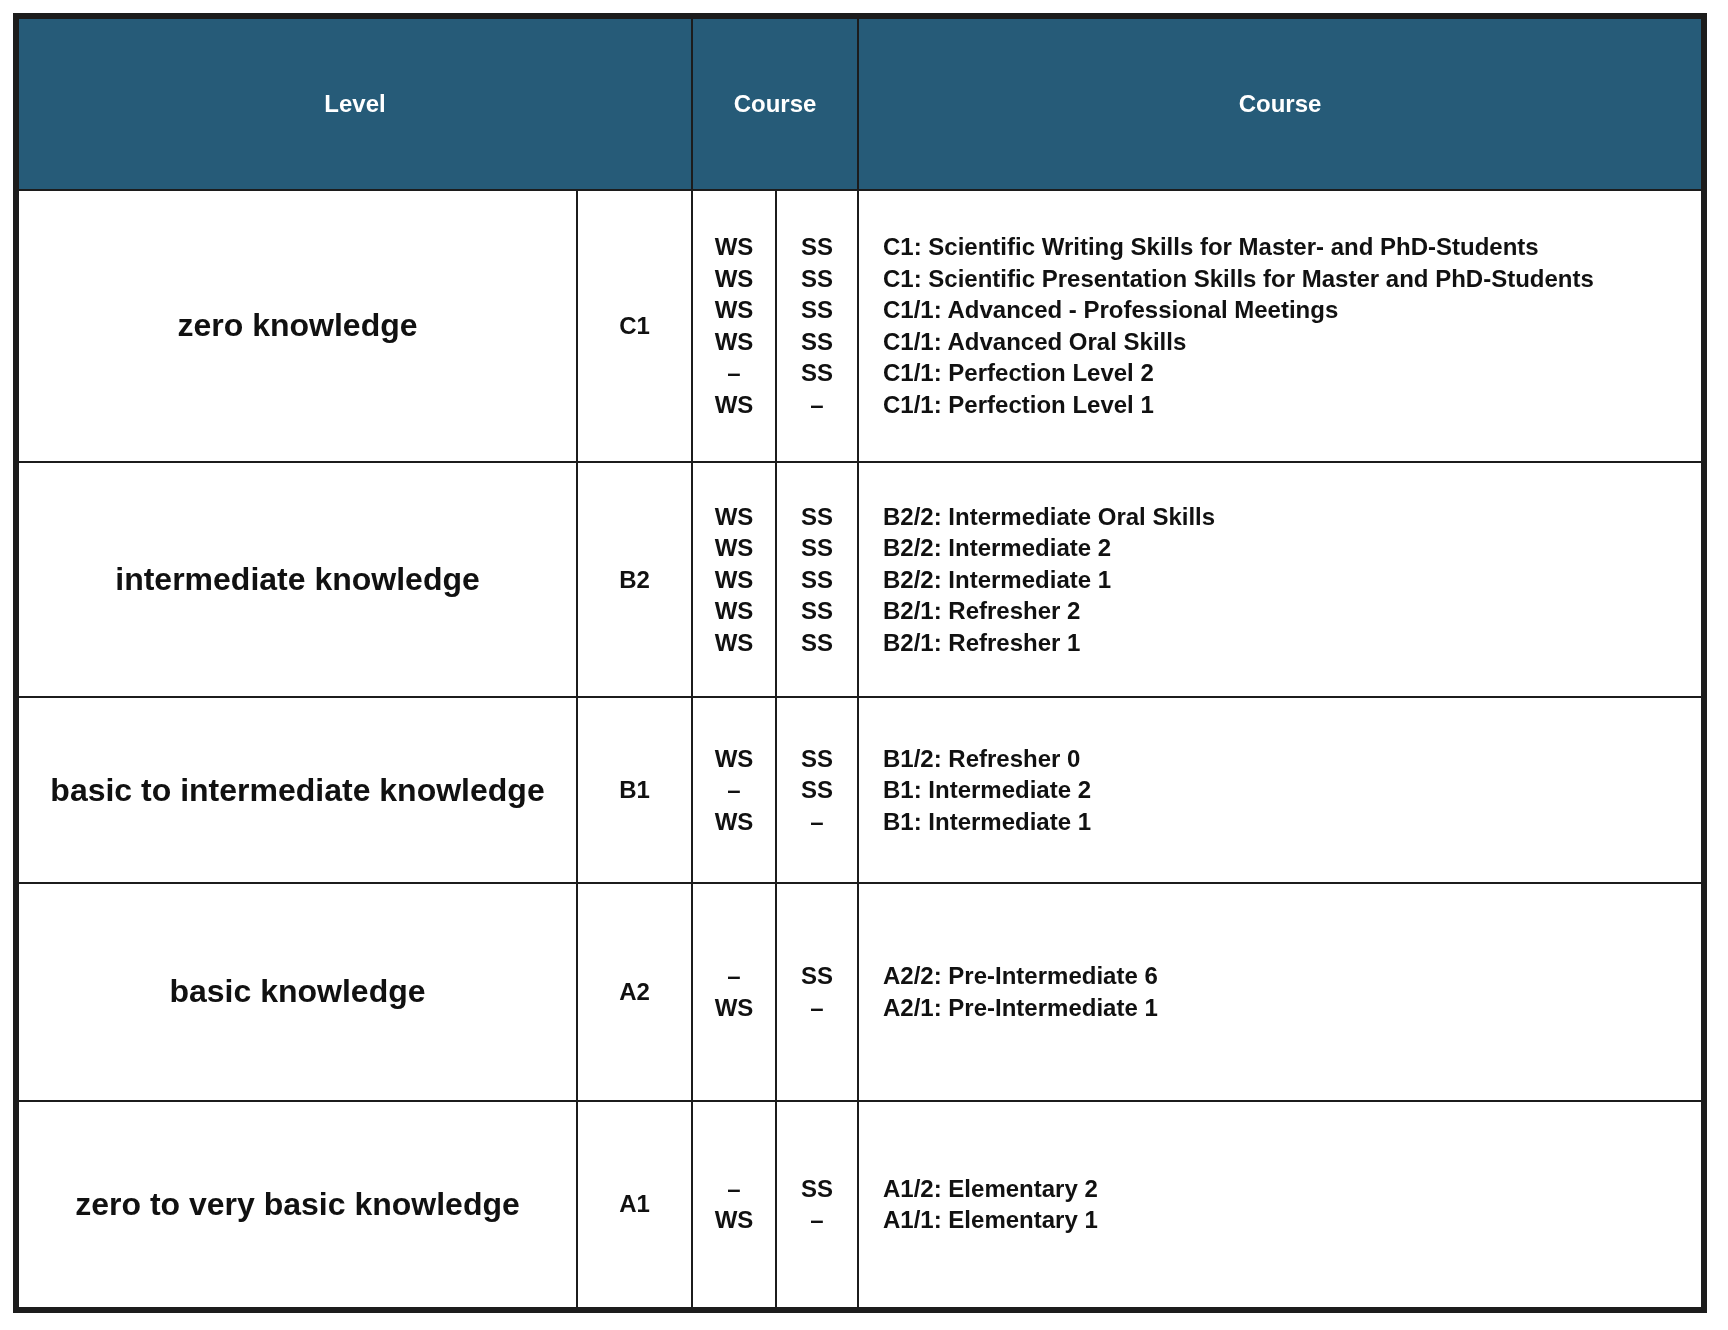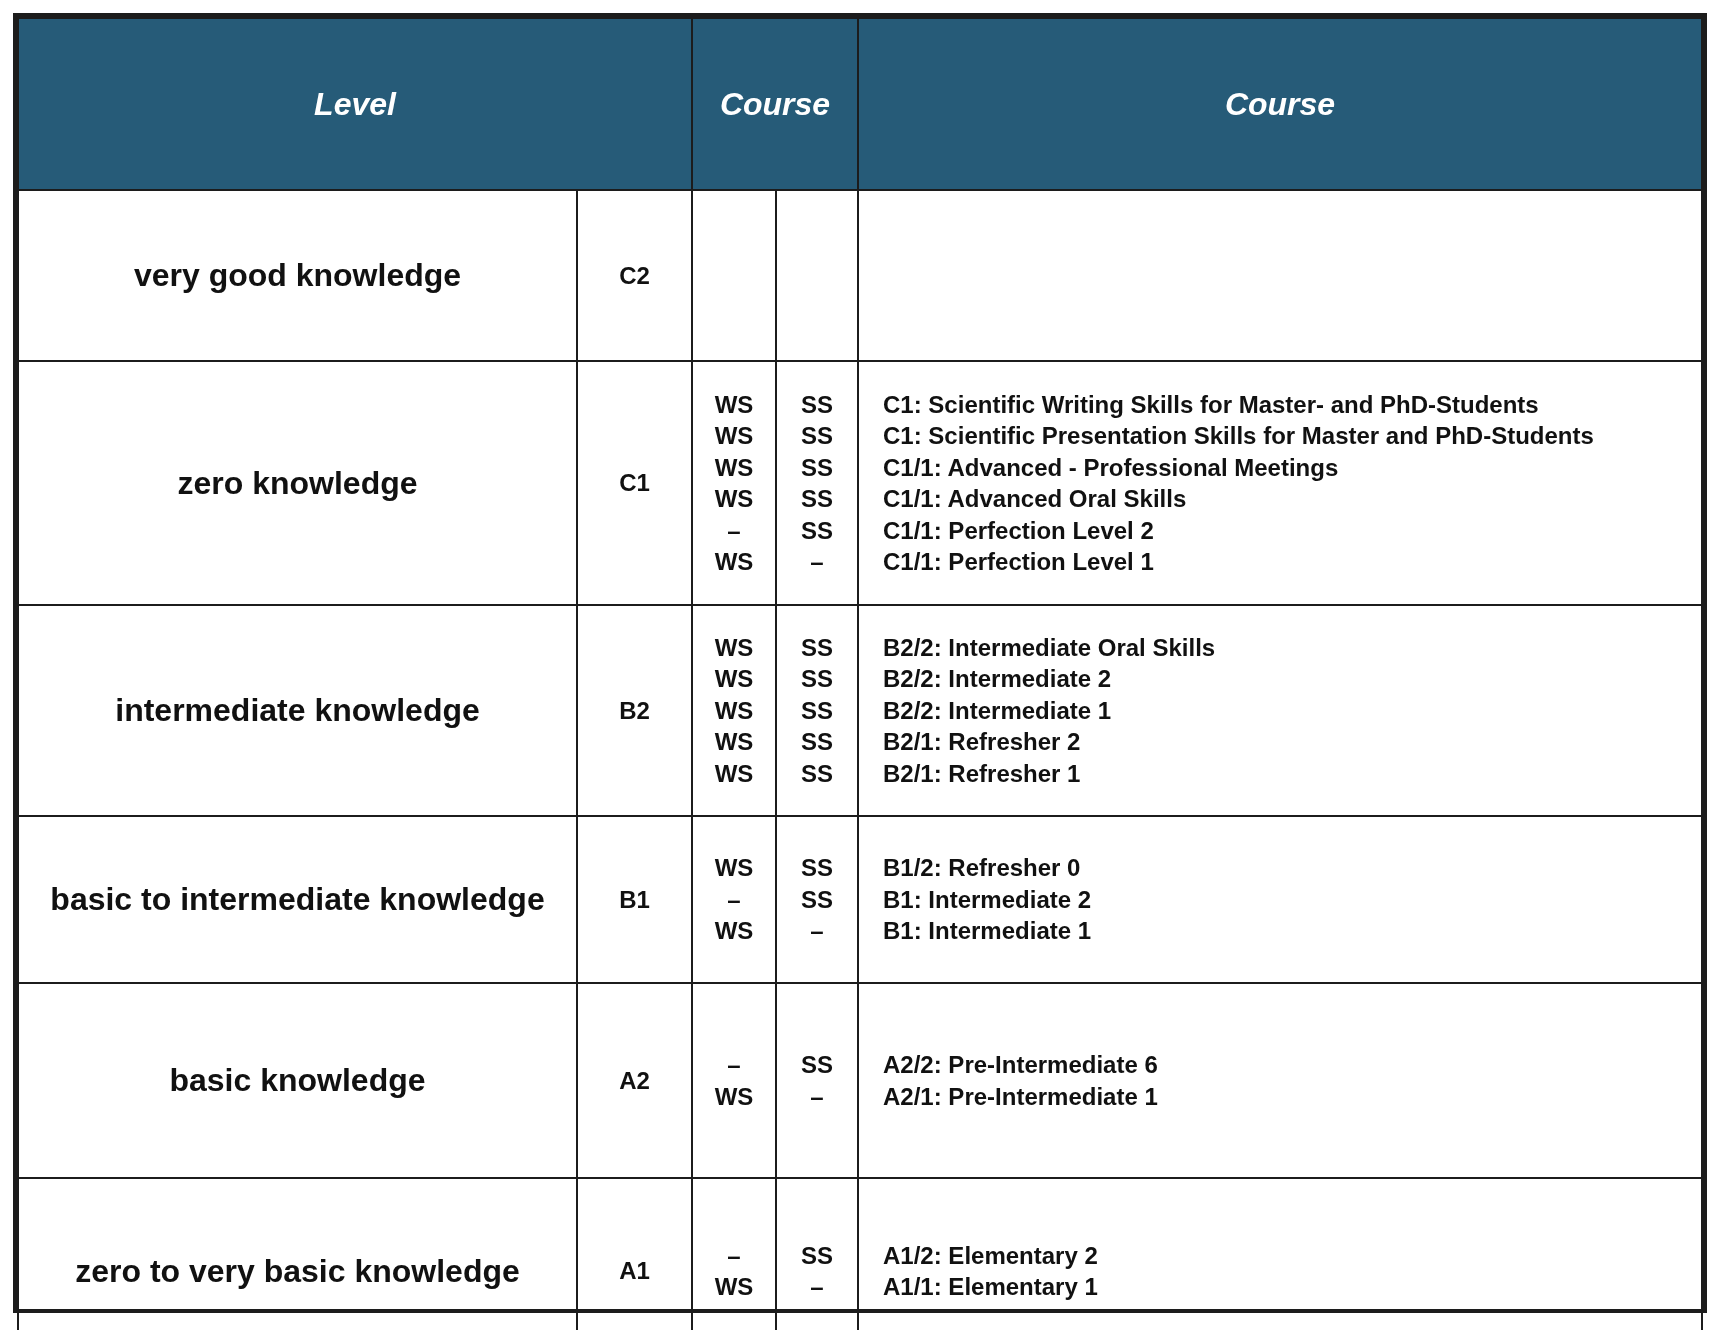--- a/index.html
+++ b/index.html
@@ -5,22 +5,22 @@
   html, body { margin: 0; padding: 0; background: #ffffff; }
   body { width: 1728px; height: 1330px; position: relative; overflow: hidden;
          font-family: "Liberation Sans", "DejaVu Sans", sans-serif; color: #111; }
   .table-frame {
     position: absolute; left: 13px; top: 13px; width: 1694px; height: 1300px;
     box-sizing: border-box; border: 4px solid #1c1c1c; background: #fff;
   }
   table { border-collapse: collapse; width: 100%; height: 100%; table-layout: fixed; }
   th, td { border: 2px solid #1c1c1c; padding: 0; }
   th {
-    background: var(--header-bg); color: #fff; font-weight: bold; font-size: 32px;
-    text-align: center; vertical-align: middle; height: 170px; font-style: italic;
+    background: var(--header-bg); color: #fff; font-weight: bold; font-size: 24px;
+    text-align: center; vertical-align: middle; height: 170px;
   }
   td { vertical-align: middle; font-weight: bold; }
   td.level { text-align: center; font-size: 32px; }
   td.cefr { text-align: center; font-size: 24px; }
   td.off { text-align: center; font-size: 24px; line-height: 31.5px; }
   td.courses { font-size: 24px; line-height: 31.5px; padding-left: 24px; white-space: nowrap; }
   .line { display: block; }
 </style>
 </head>
 <body>
@@ -35,27 +35,20 @@
         <col>
     </colgroup>
     <thead>
       <tr>
         <th colspan="2">Level</th>
         <th colspan="2">Course</th>
         <th>Course</th>
       </tr>
     </thead>
     <tbody id="tbody">
-        <tr style="height: 171px;">
-          <td class="level">very good knowledge</td>
-          <td class="cefr">C2</td>
-          <td class="off"></td>
-          <td class="off"></td>
-          <td class="courses"></td>
-        </tr>
         <tr style="height: 244px;">
           <td class="level">zero knowledge</td>
           <td class="cefr">C1</td>
           <td class="off">
             <span class="line">WS</span>
             <span class="line">WS</span>
             <span class="line">WS</span>
             <span class="line">WS</span>
             <span class="line">–</span>
             <span class="line">WS</span>

